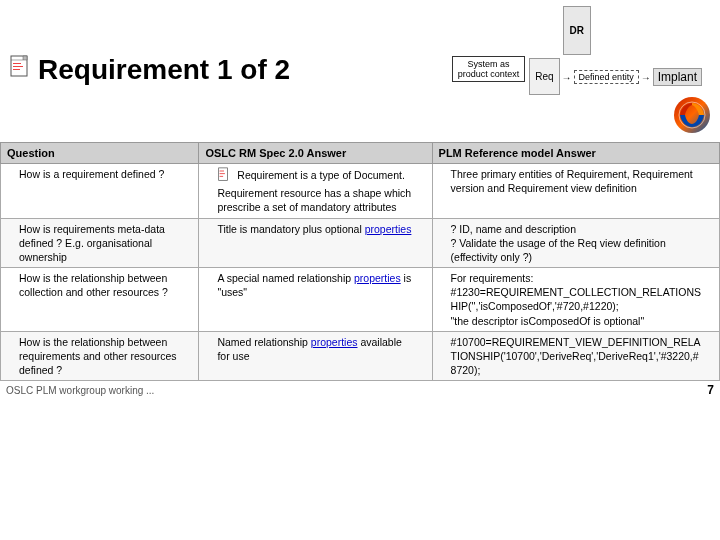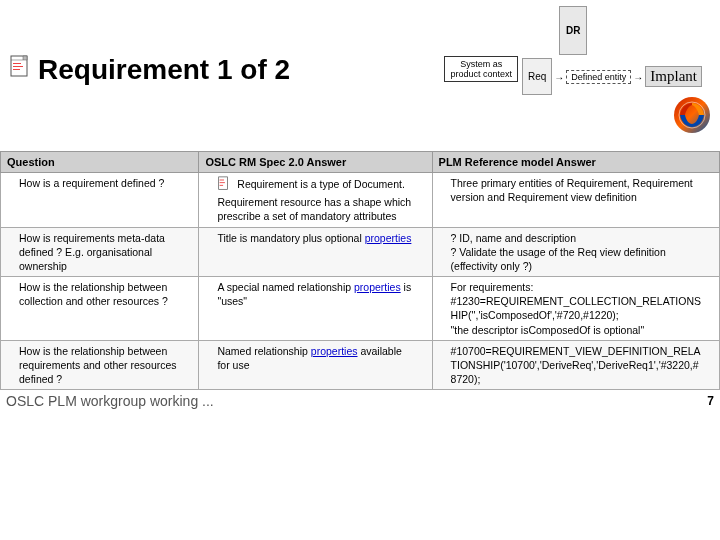--- a/index.html
+++ b/index.html
@@ -62,41 +62,40 @@
     .defined-entity-box {
       border: 1px dashed #555;
       padding: 1px 4px;
       font-size: 9px;
     }
 
     .implant-box {
       background: #e0e0e0;
       border: 1px solid #999;
       padding: 1px 4px;
-      font-size: 15px;
-      font-family: Liberation Serif, serif;
+      font-size: 12px;
     }
 
     
     .logo-circle {
       width: 36px;
       height: 36px;
       border-radius: 50%;
       background: linear-gradient(135deg, #cc2200, #ff6600, #0055aa);
       display: flex;
       align-items: center;
       justify-content: center;
       margin-left: 8px;
     }
 
     
     .main-table {
       width: 100%;
       border-collapse: collapse;
-      margin-top: 14px;
+      margin-top: 5px;
     }
 
     .main-table th {
       background: #d0d0d0;
       border: 1px solid #999;
       padding: 4px 6px;
       text-align: left;
       font-weight: bold;
       font-size: 11px;
     }
@@ -116,21 +115,21 @@
     .main-table tr:nth-child(odd) td {
       background: #fff;
     }
 
     .link-text {
       color: #0000cc;
       text-decoration: underline;
     }
 
     .oslc-footer {
-      font-size: 14px;
+      font-size: 10px;
       color: #555;
       text-align: center;
       padding-top: 1px;
     }
 
     
     .cell-doc-icon {
       display: inline-block;
       vertical-align: middle;
       margin-right: 3px;

